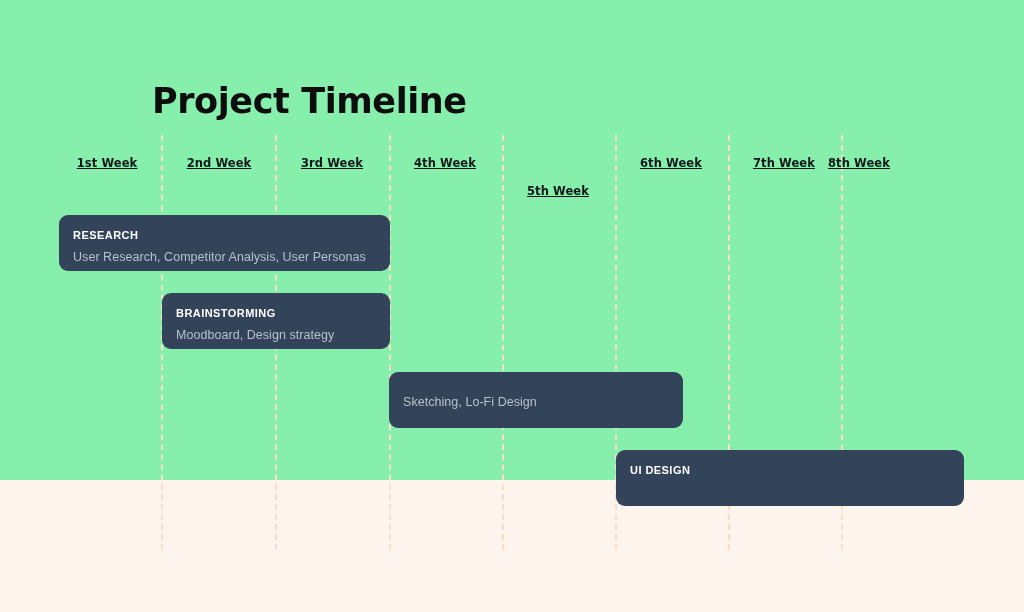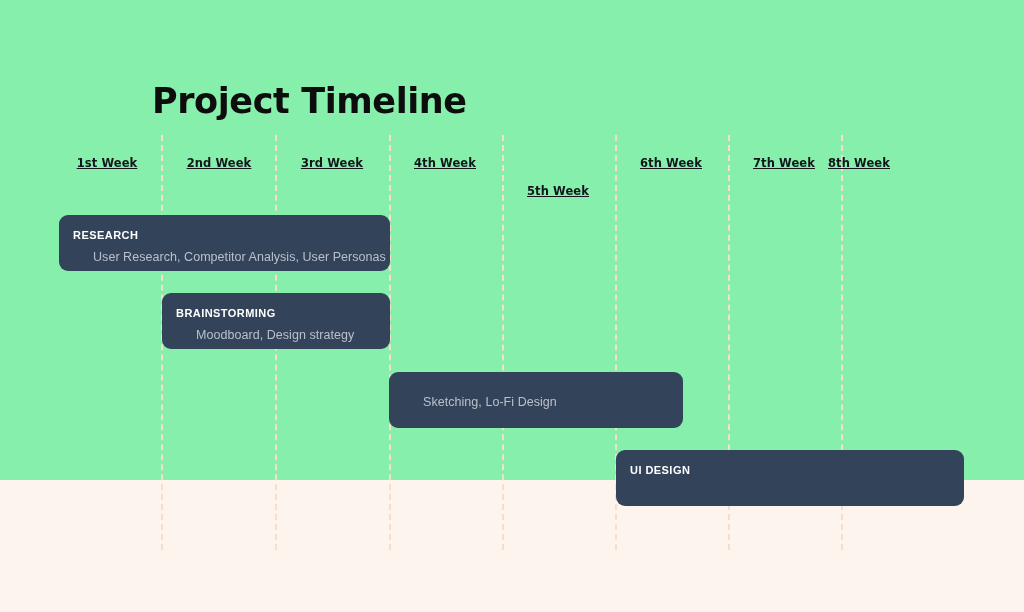--- a/index.html
+++ b/index.html
@@ -98,21 +98,20 @@
     white-space: nowrap;
   }
   .task-subtitle {
     margin-top: 9px;
     font-family: "Liberation Sans", sans-serif;
     font-size: 12.5px;
     font-weight: normal;
     letter-spacing: 0.05px;
     color: #b9c0cb;
     white-space: nowrap;
-    margin-left: 20px;
   }
 </style>
 </head>
 <body>
 
 <div id="timeline-app">
 
   <h1 id="page-title">Project Timeline</h1>
 
   <div id="grid-lines">

